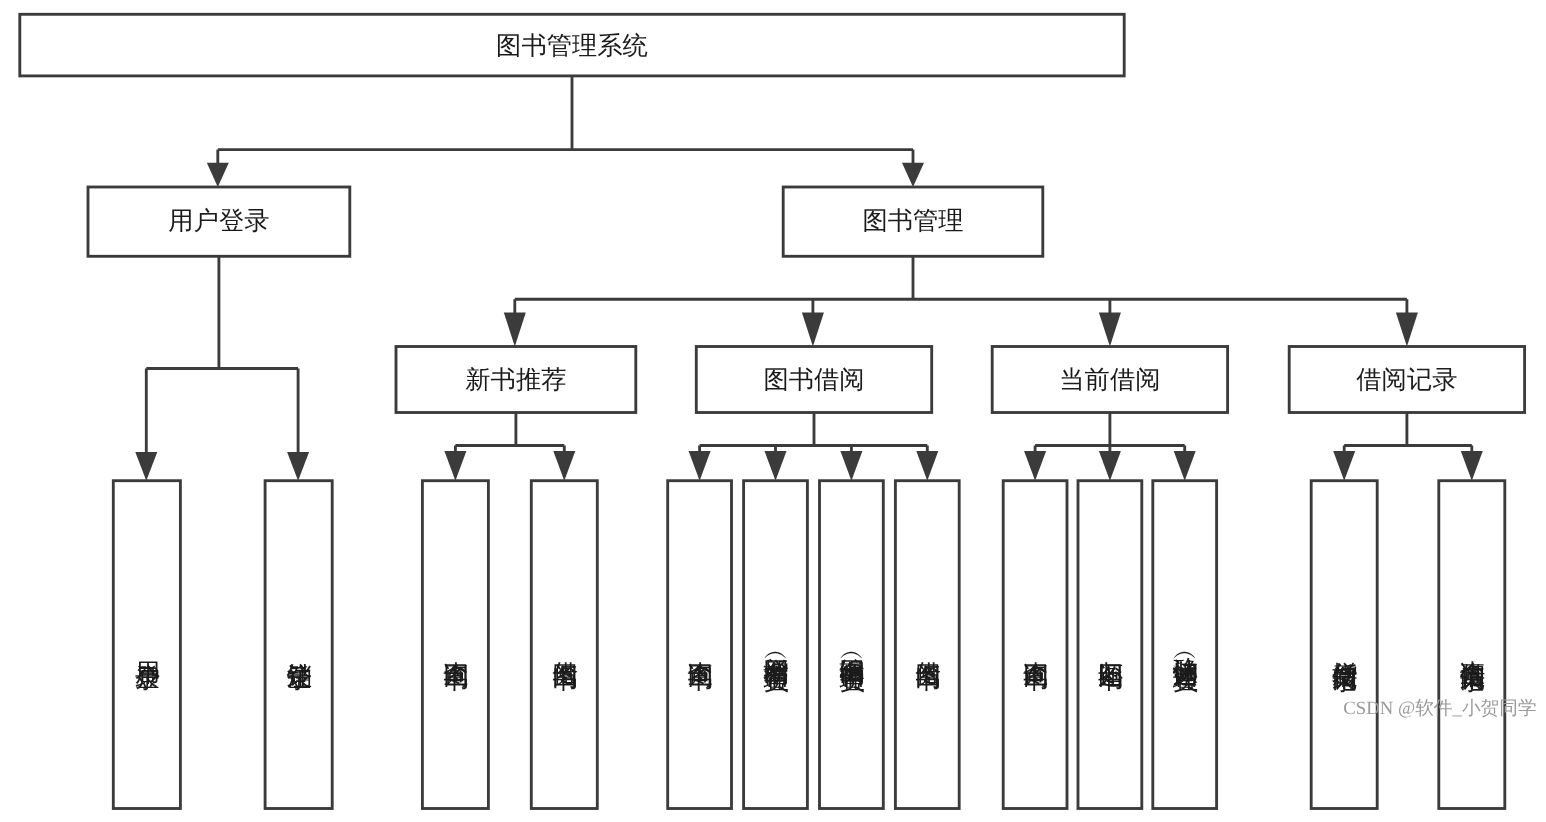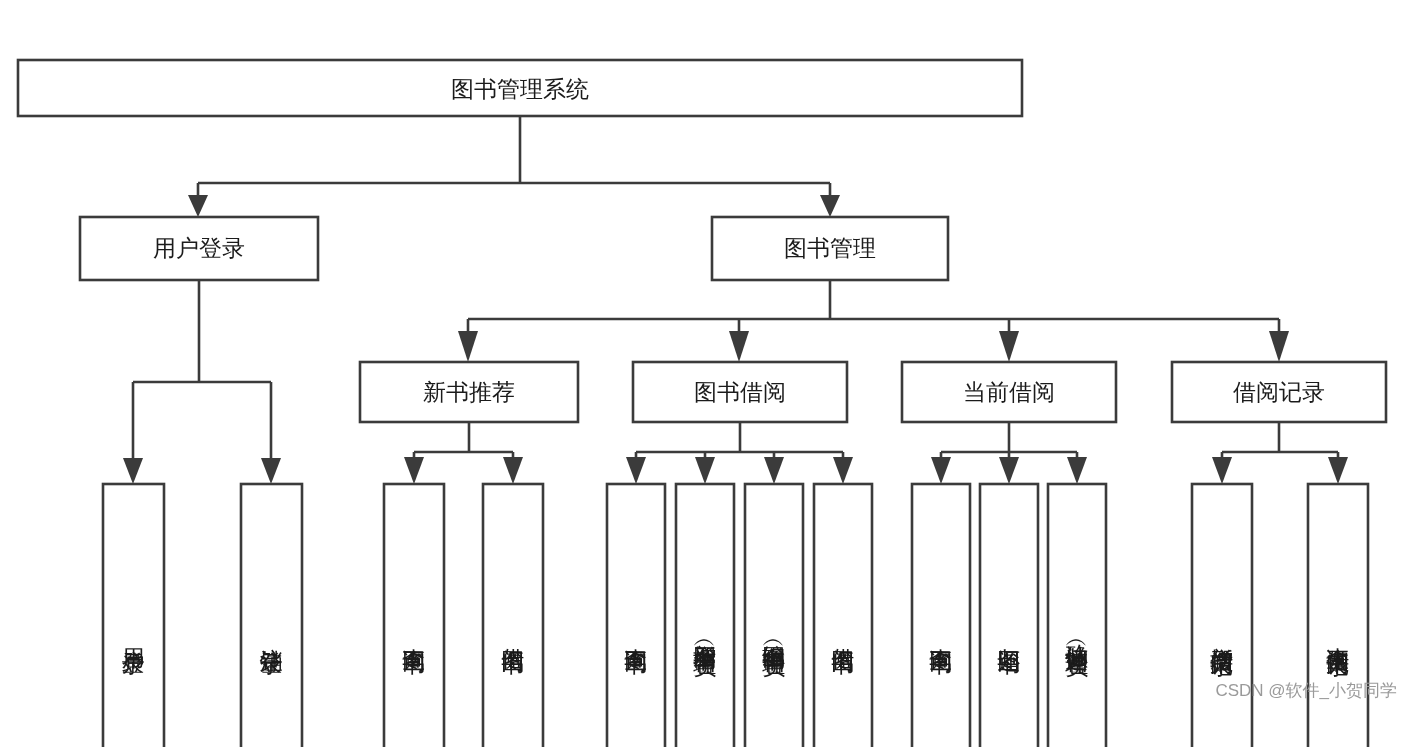--- a/index.html
+++ b/index.html
@@ -11,21 +11,20 @@
     width: 1405px;
     height: 747px;
     font-family: "DejaVu Sans", "Liberation Sans", sans-serif;
     overflow: hidden;
   }
   #diagram-root {
     position: relative;
     width: 1405px;
     height: 659px;
     background: #ffffff;
-    margin-top: 47px;
   }
   svg#tree-svg {
     position: absolute;
     left: 0;
     top: 0;
     width: 1405px;
     height: 747px;
     display: block;
   }
   .node-box {
@@ -63,21 +62,21 @@
     align-items: center;
     justify-content: center;
     text-align: center;
     white-space: nowrap;
     pointer-events: none;
   }
   .watermark {
     position: absolute;
     right: 8px;
     bottom: 4px;
-    font-family: Liberation Sans, sans-serif;
+    font-family: Liberation Serif, serif;
     font-size: 17px;
     color: #9a9a9a;
     white-space: nowrap;
   }
 </style>
 </head>
 <body>
 
 <div id="diagram-root">
 

